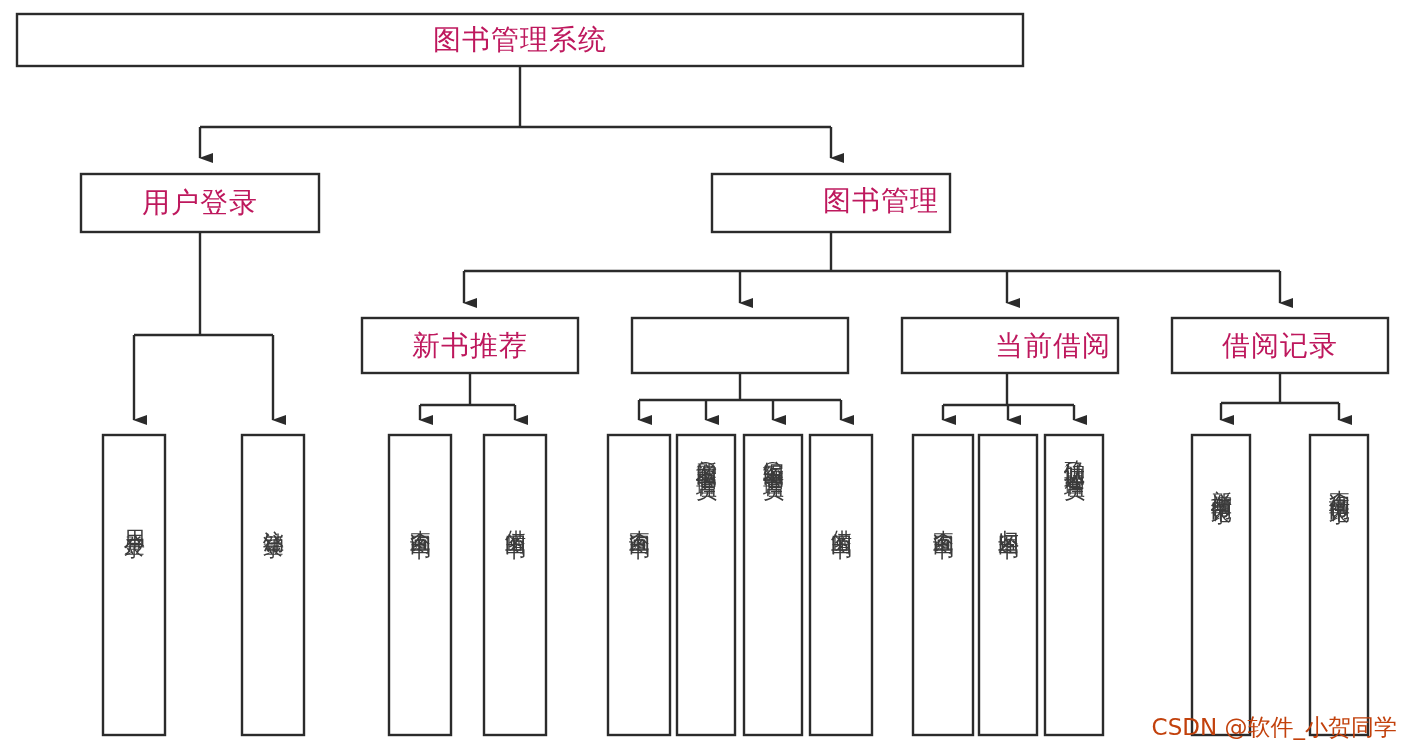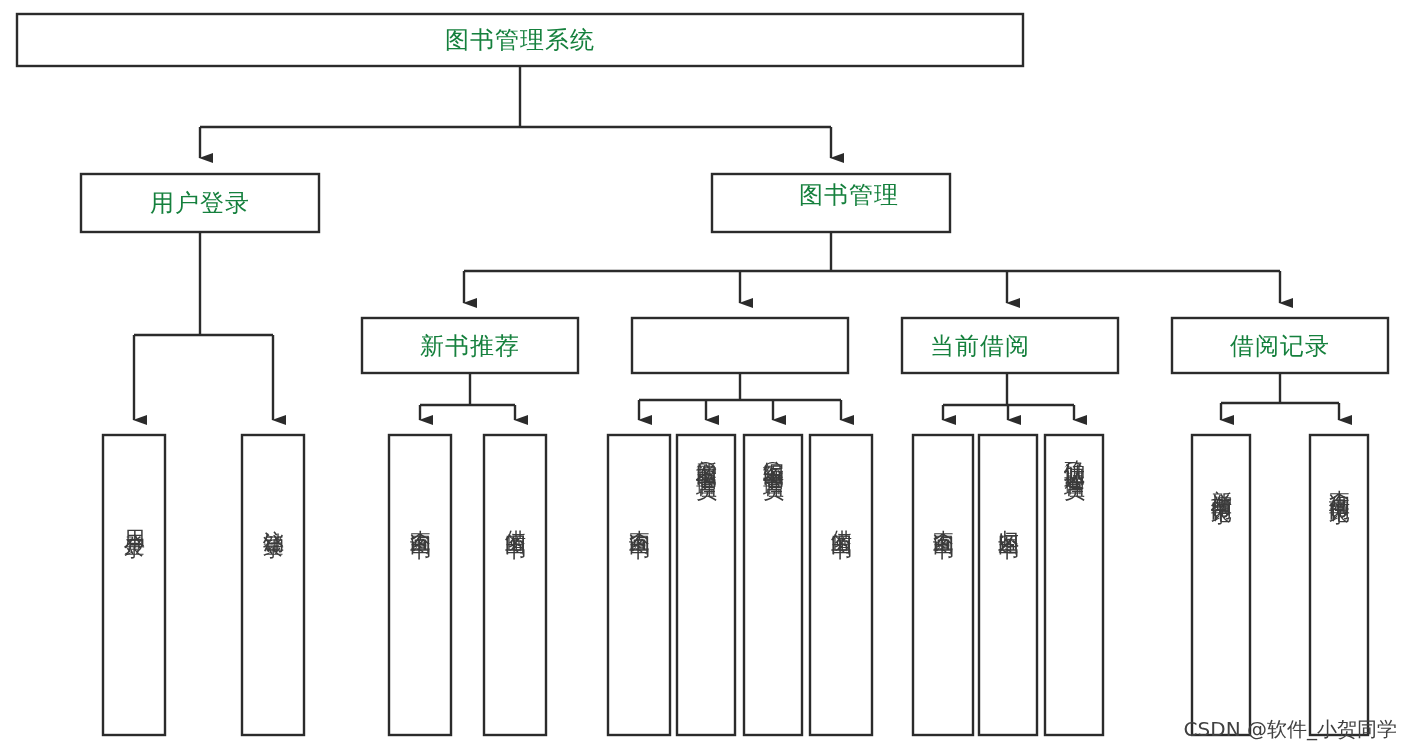--- a/index.html
+++ b/index.html
@@ -39,22 +39,22 @@
   }
   .arrow-head {
     fill: #2b2b2b;
     stroke: none;
   }
   .watermark {
     position: absolute;
     right: 8px;
     bottom: 4px;
     font-family: "DejaVu Sans", "Liberation Sans", sans-serif;
-    font-size: 20px;
-    color: #404040;
+    font-size: 23px;
+    color: #c2410c;
     white-space: nowrap;
     user-select: none;
   }
   .vlabel-wrap {
     position: absolute;
     display: flex;
     align-items: flex-start;
     justify-content: center;
     pointer-events: none;
   }
@@ -70,22 +70,22 @@
   }
   .hlabel-wrap {
     position: absolute;
     display: flex;
     align-items: center;
     justify-content: center;
     pointer-events: none;
   }
   .hlabel-text {
     font-family: Liberation Serif, serif;
-    font-size: 24px;
-    color: #15803d;
+    font-size: 28px;
+    color: #be185d;
     letter-spacing: 1px;
     white-space: nowrap;
   }
 </style>
 </head>
 <body>
 
 <div id="diagram-root">
 
   <svg class="flow" viewBox="0 0 1405 747">
@@ -160,28 +160,28 @@
     <rect class="node-box" x="1310" y="435" width="58" height="300"></rect>
   </svg>
 
   <div class="hlabel-wrap" style="left:17px; top:14px; width:1006px; height:52px;">
     <span class="hlabel-text">图书管理系统</span>
   </div>
 
   <div class="hlabel-wrap" style="left:81px; top:174px; width:238px; height:58px;">
     <span class="hlabel-text">用户登录</span>
   </div>
-  <div class="hlabel-wrap" style="left:712px; top:166px; width:274px; height:58px;">
+  <div class="hlabel-wrap" style="left:712px; top:172px; width:274px; height:58px;padding-left:32px;">
     <span class="hlabel-text">图书管理</span>
   </div>
 
   <div class="hlabel-wrap" style="left:362px; top:318px; width:216px; height:55px;">
     <span class="hlabel-text">新书推荐</span>
   </div>
-  <div class="hlabel-wrap" style="left:879px; top:318px; width:202px; height:55px;align-items:center;">
+  <div class="hlabel-wrap" style="left:952px; top:318px; width:202px; height:55px;align-items:center;">
     <span class="hlabel-text">当前借阅</span>
   </div>
   <div class="hlabel-wrap" style="left:1172px; top:318px; width:216px; height:55px;text-align:right;">
     <span class="hlabel-text">借阅记录</span>
   </div>
 
   <div class="vlabel-wrap" style="left:103px; top:435px; width:62px; height:300px; padding-top:78px;">
     <span class="vlabel-text">用户登录</span>
   </div>
   <div class="vlabel-wrap" style="left:242px; top:435px; width:62px; height:300px; padding-top:78px;">

